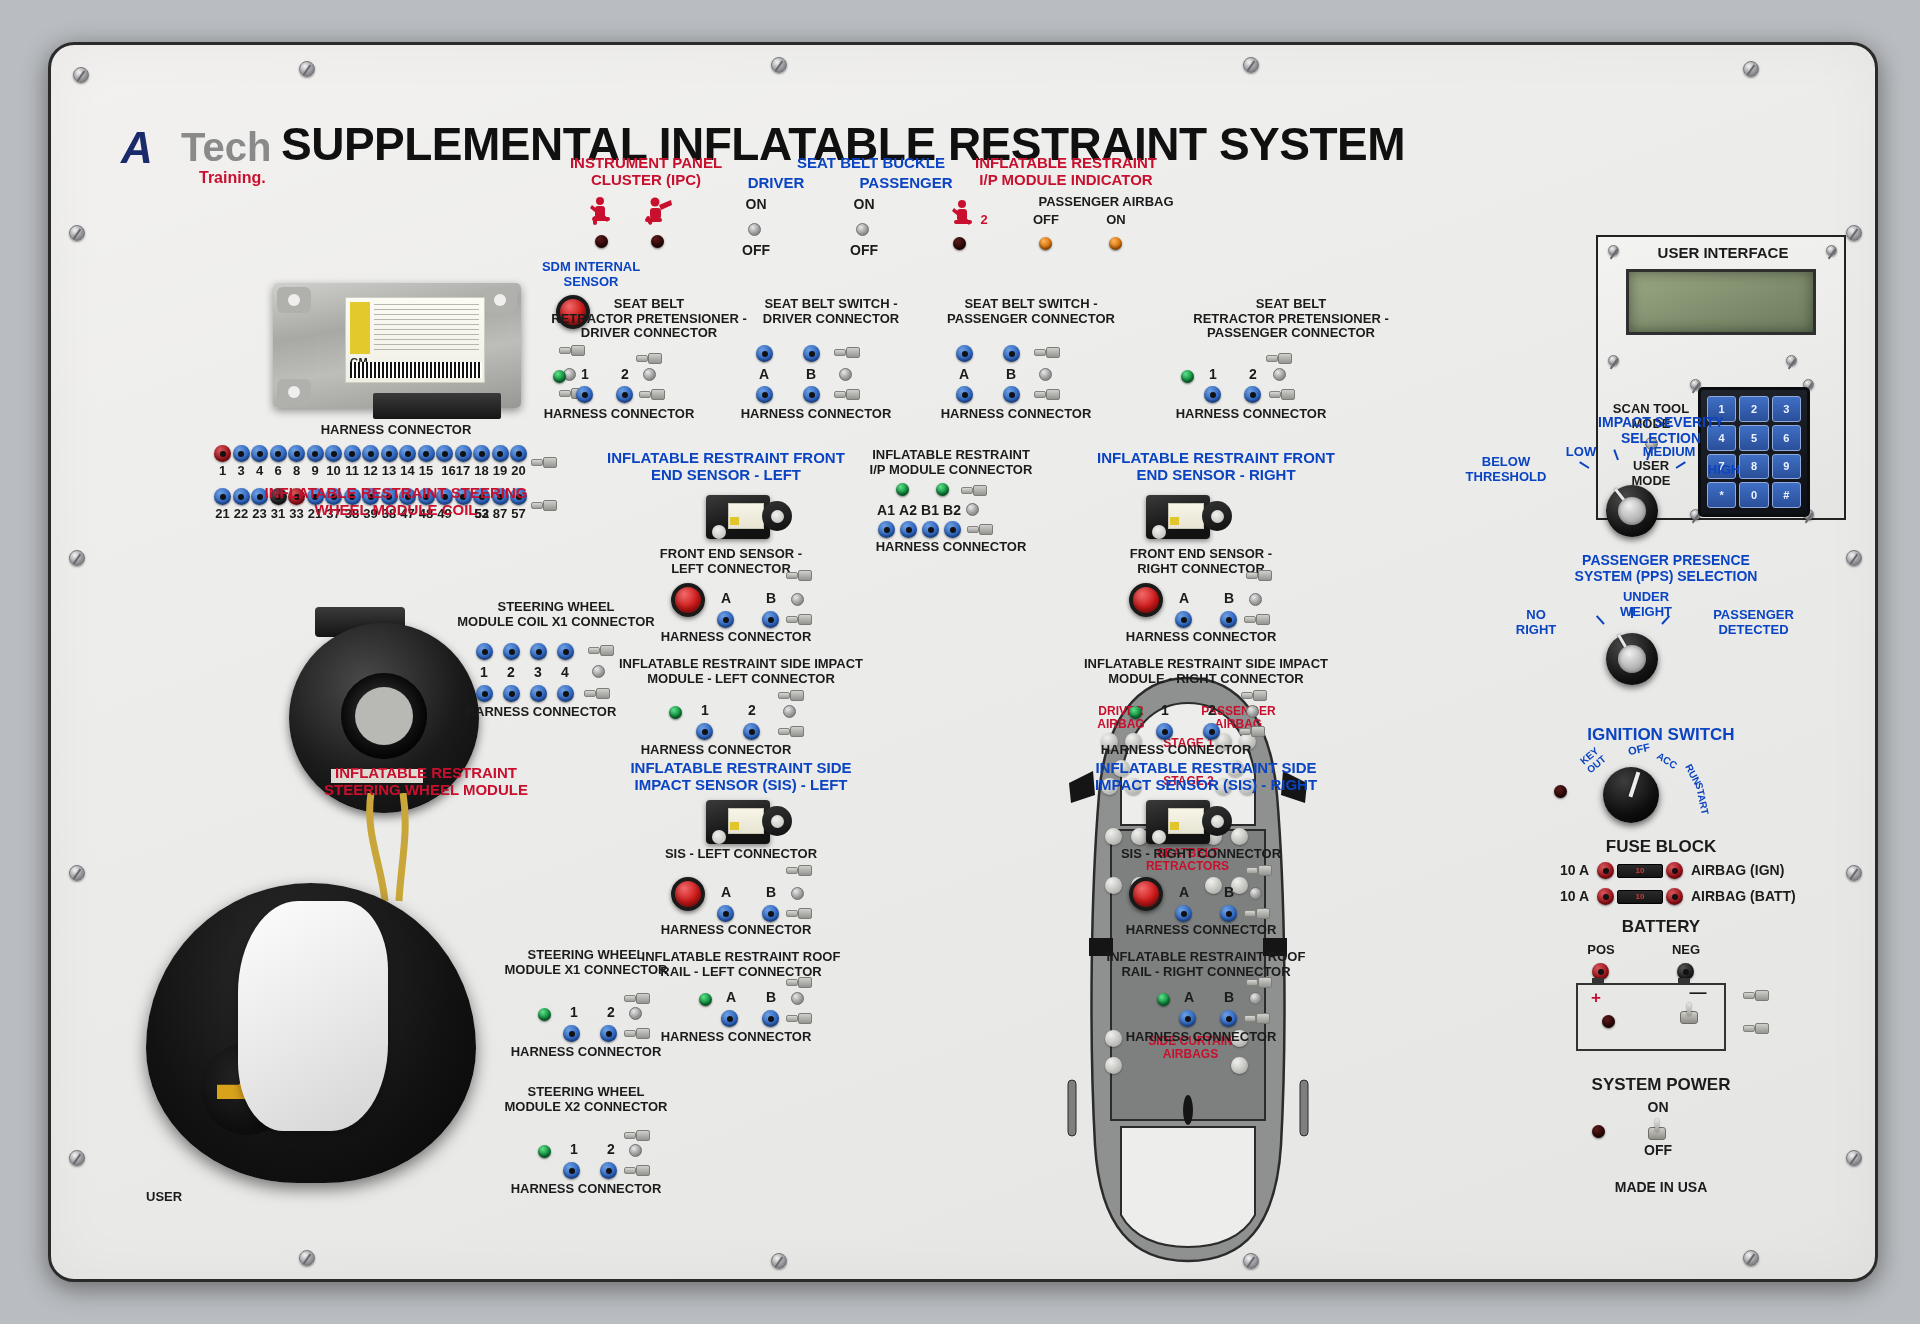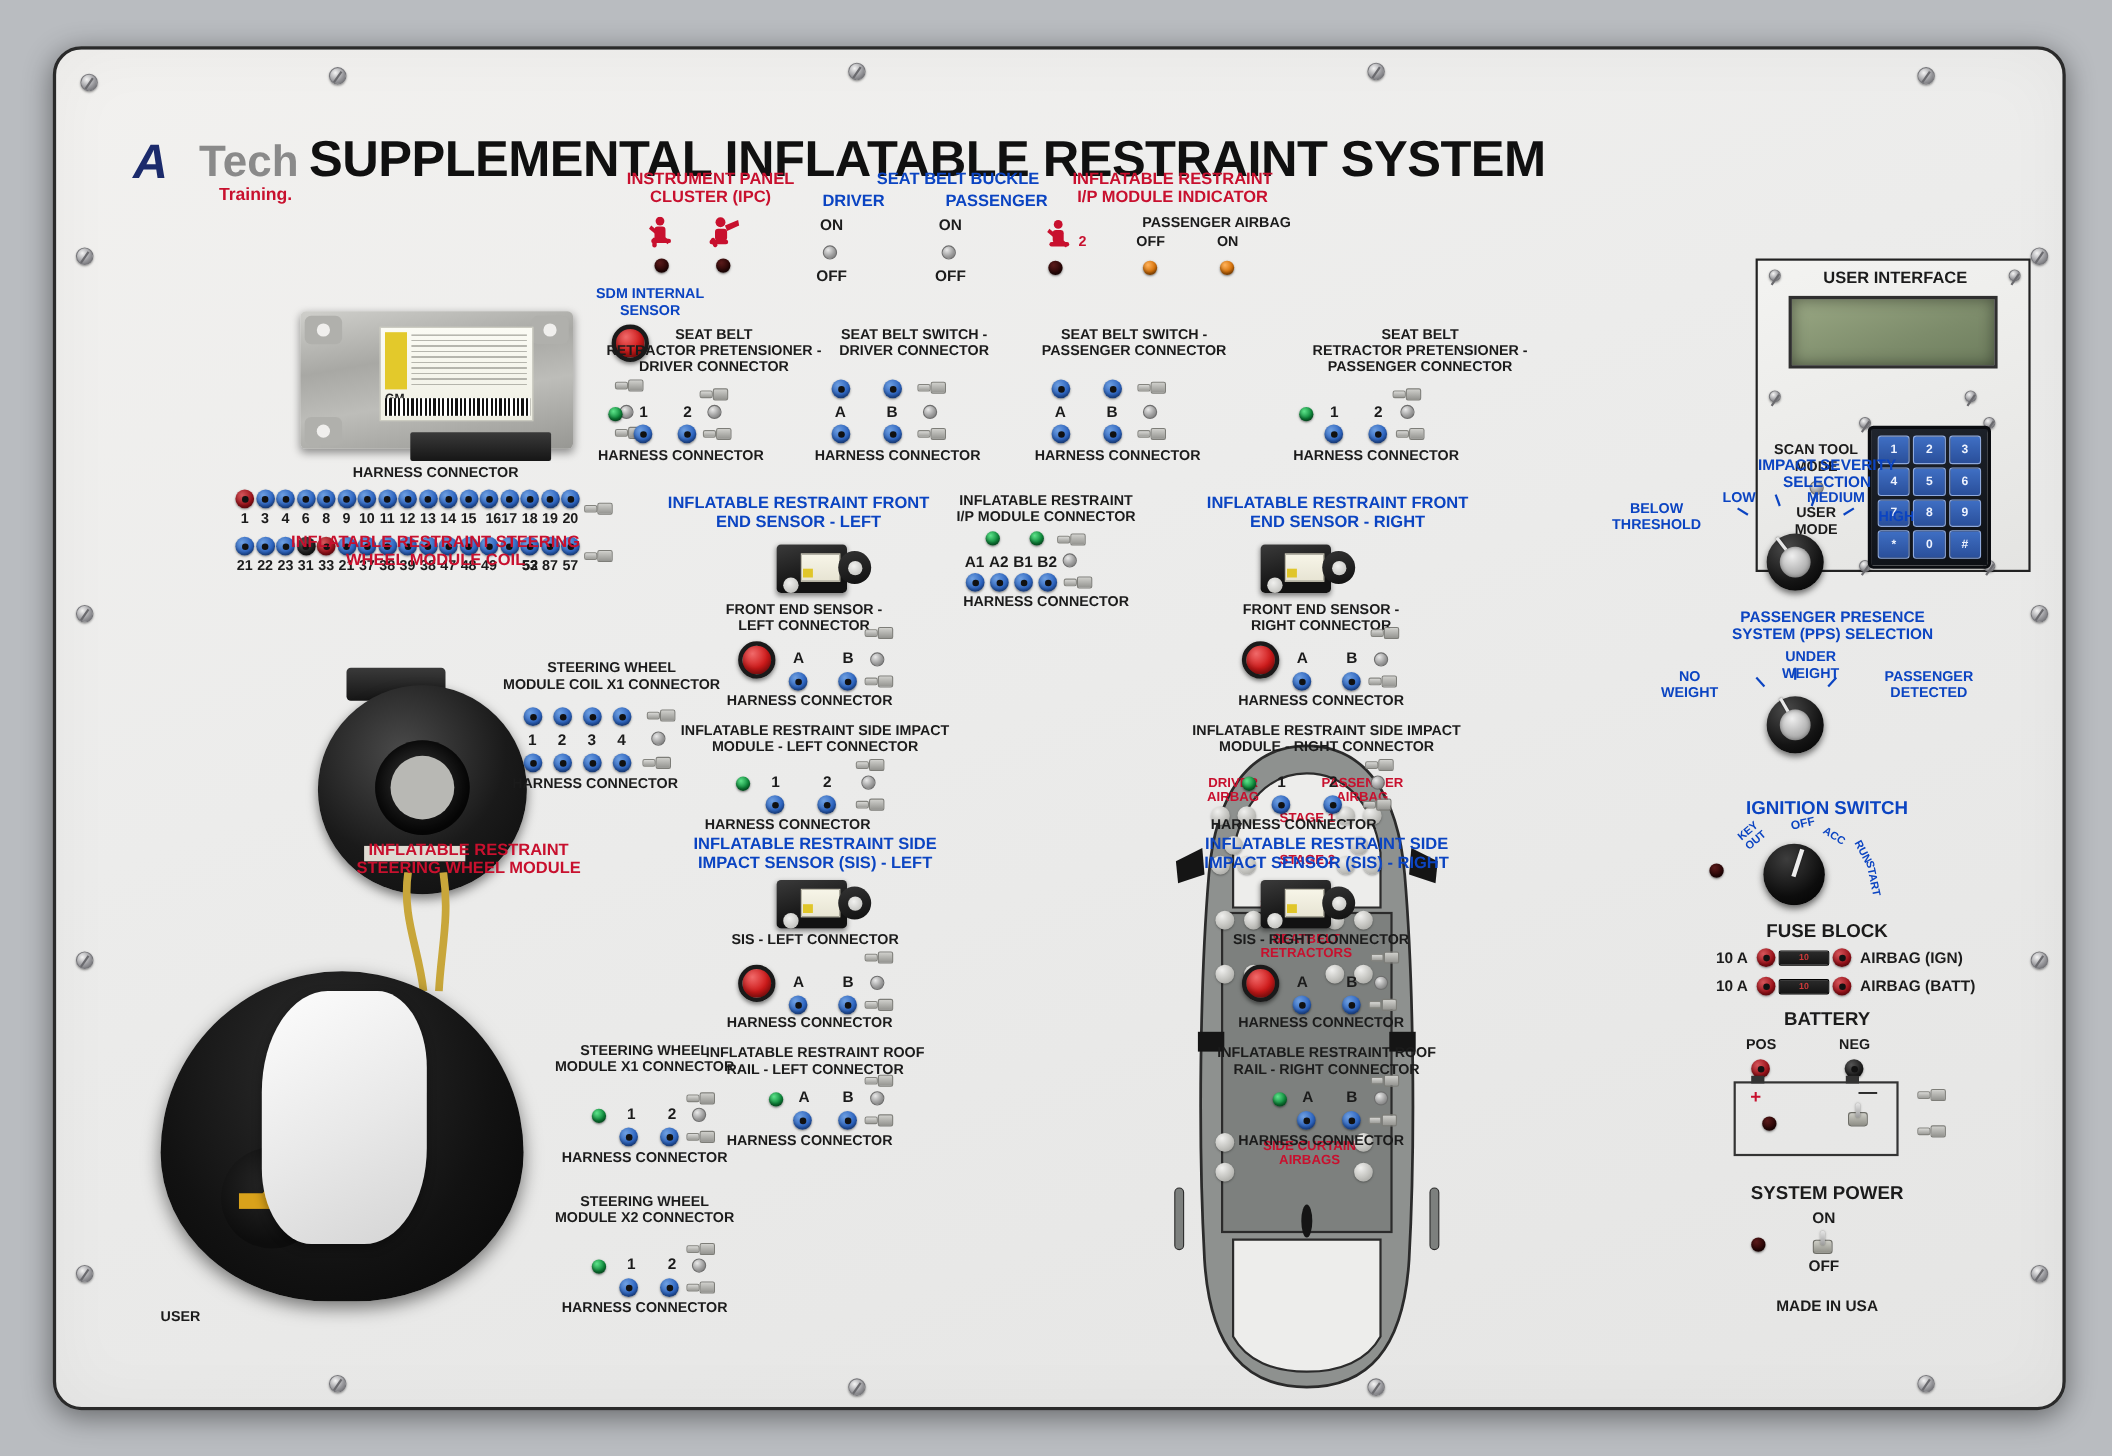--- a/index.html
+++ b/index.html
@@ -862,21 +862,21 @@
   <div class="knob" style="left:1555px;top:440px">
     <div class="ptr" style="transform:rotate(-38deg)"></div>
       <div class="cap"></div>
   </div>
 
   <div class="t blue s14" style="left:1470px;top:508px;width:290px">PASSENGER PRESENCE
 SYSTEM (PPS) SELECTION</div>
   <div class="t blue s13" style="left:1540px;top:545px;width:110px">UNDER
 WEIGHT</div>
   <div class="t blue s13" style="left:1440px;top:563px;width:90px">NO
-WEIGHT</div>
+RIGHT</div>
   <div class="t blue s13" style="left:1645px;top:563px;width:115px">PASSENGER
 DETECTED</div>
   <div class="tick" style="left:1552px;top:568px;transform:rotate(-42deg)"></div>
   <div class="tick" style="left:1580px;top:562px;transform:rotate(0deg)"></div>
   <div class="tick" style="left:1610px;top:568px;transform:rotate(42deg)"></div>
   <div class="knob" style="left:1555px;top:588px">
     <div class="ptr" style="transform:rotate(-30deg)"></div>
       <div class="cap"></div>
   </div>
 

